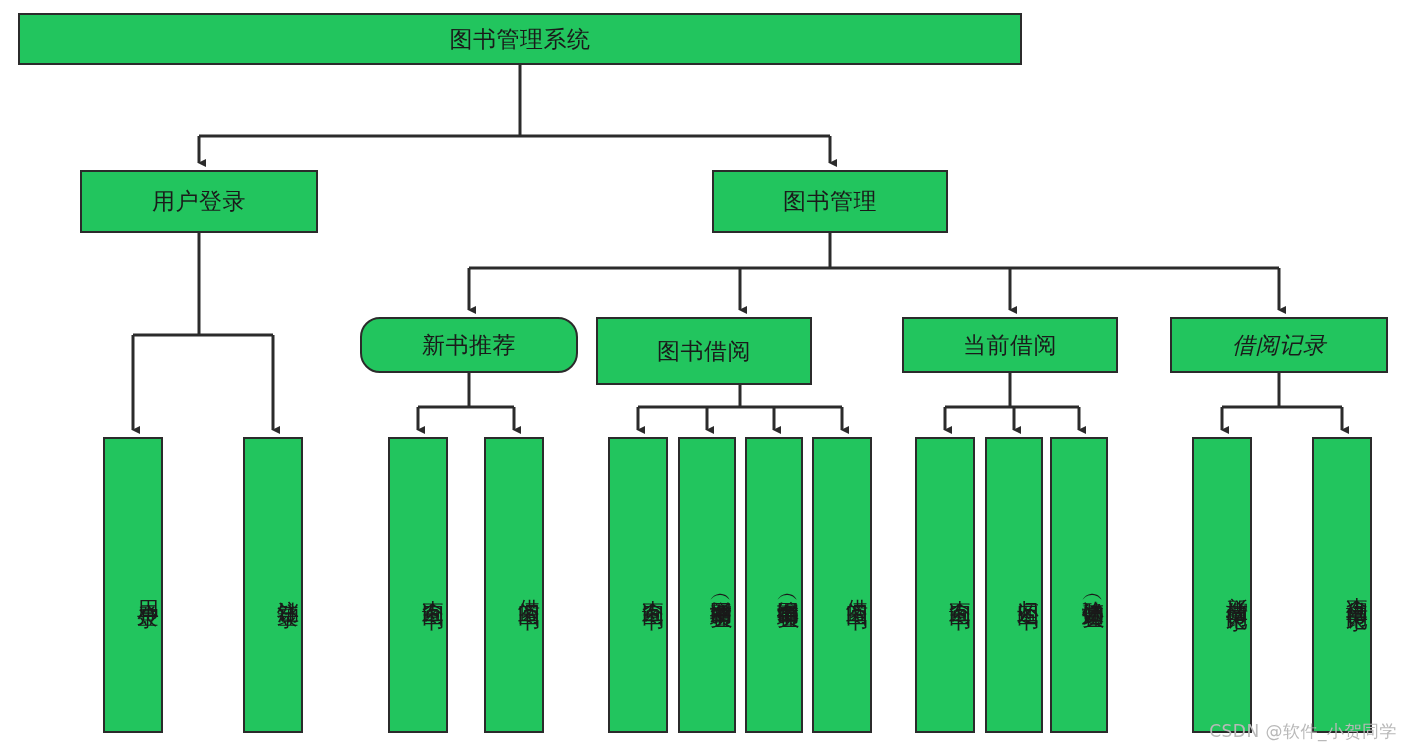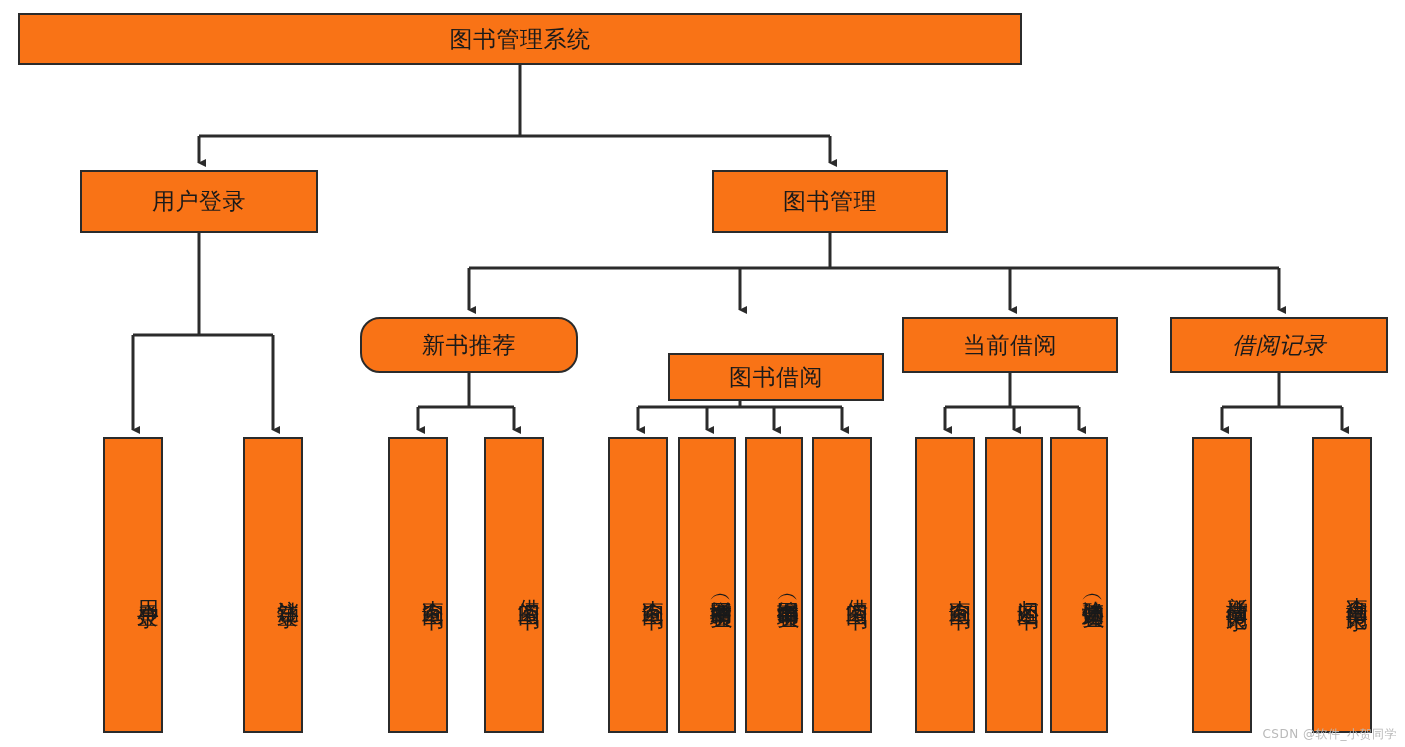--- a/index.html
+++ b/index.html
@@ -23,21 +23,21 @@
     left: 0;
     top: 0;
     width: 1405px;
     height: 747px;
     pointer-events: none;
   }
   .node {
     position: absolute;
     box-sizing: border-box;
     border: 2px solid #2b2b2b;
-    background: #f97316;
+    background: #22c55e;
     display: flex;
     align-items: center;
     justify-content: center;
     color: #1a1a1a;
     line-height: 1.15;
   }
   .node.h {
     font-size: 23px;
     letter-spacing: 0.5px;
   }
@@ -55,21 +55,21 @@
     padding-top: 4px;
     letter-spacing: 1px;
   }
   .node-label {
     display: block;
   }
   #watermark {
     position: absolute;
     right: 8px;
     bottom: 4px;
-    font-size: 12px;
+    font-size: 17px;
     color: #b9b9b9;
     letter-spacing: 0.5px;
     white-space: nowrap;
   }
 </style>
 </head>
 <body>
 
 <div id="stage">
 
@@ -131,21 +131,21 @@
   <div class="node h" style="left: 80px; top: 170px; width: 238px; height: 63px;">
     <span class="node-label">用户登录</span>
   </div>
   <div class="node h" style="left: 712px; top: 170px; width: 236px; height: 63px;">
     <span class="node-label">图书管理</span>
   </div>
 
   <div class="node h" style="left: 360px; top: 317px; width: 218px; height: 56px; border-radius: 20px;">
     <span class="node-label">新书推荐</span>
   </div>
-  <div class="node h" style="left: 668px; top: 317px; width: 216px; height: 48px; margin-top: 36px;">
+  <div class="node h" style="left: 596px; top: 317px; width: 216px; height: 68px;">
     <span class="node-label">图书借阅</span>
   </div>
   <div class="node h" style="left: 902px; top: 317px; width: 216px; height: 56px;">
     <span class="node-label">当前借阅</span>
   </div>
   <div class="node h" style="left: 1170px; top: 317px; width: 218px; height: 56px; font-style: italic;">
     <span class="node-label">借阅记录</span>
   </div>
 
   <div class="node v" style="left: 103px; top: 437px; width: 60px; height: 296px;">

